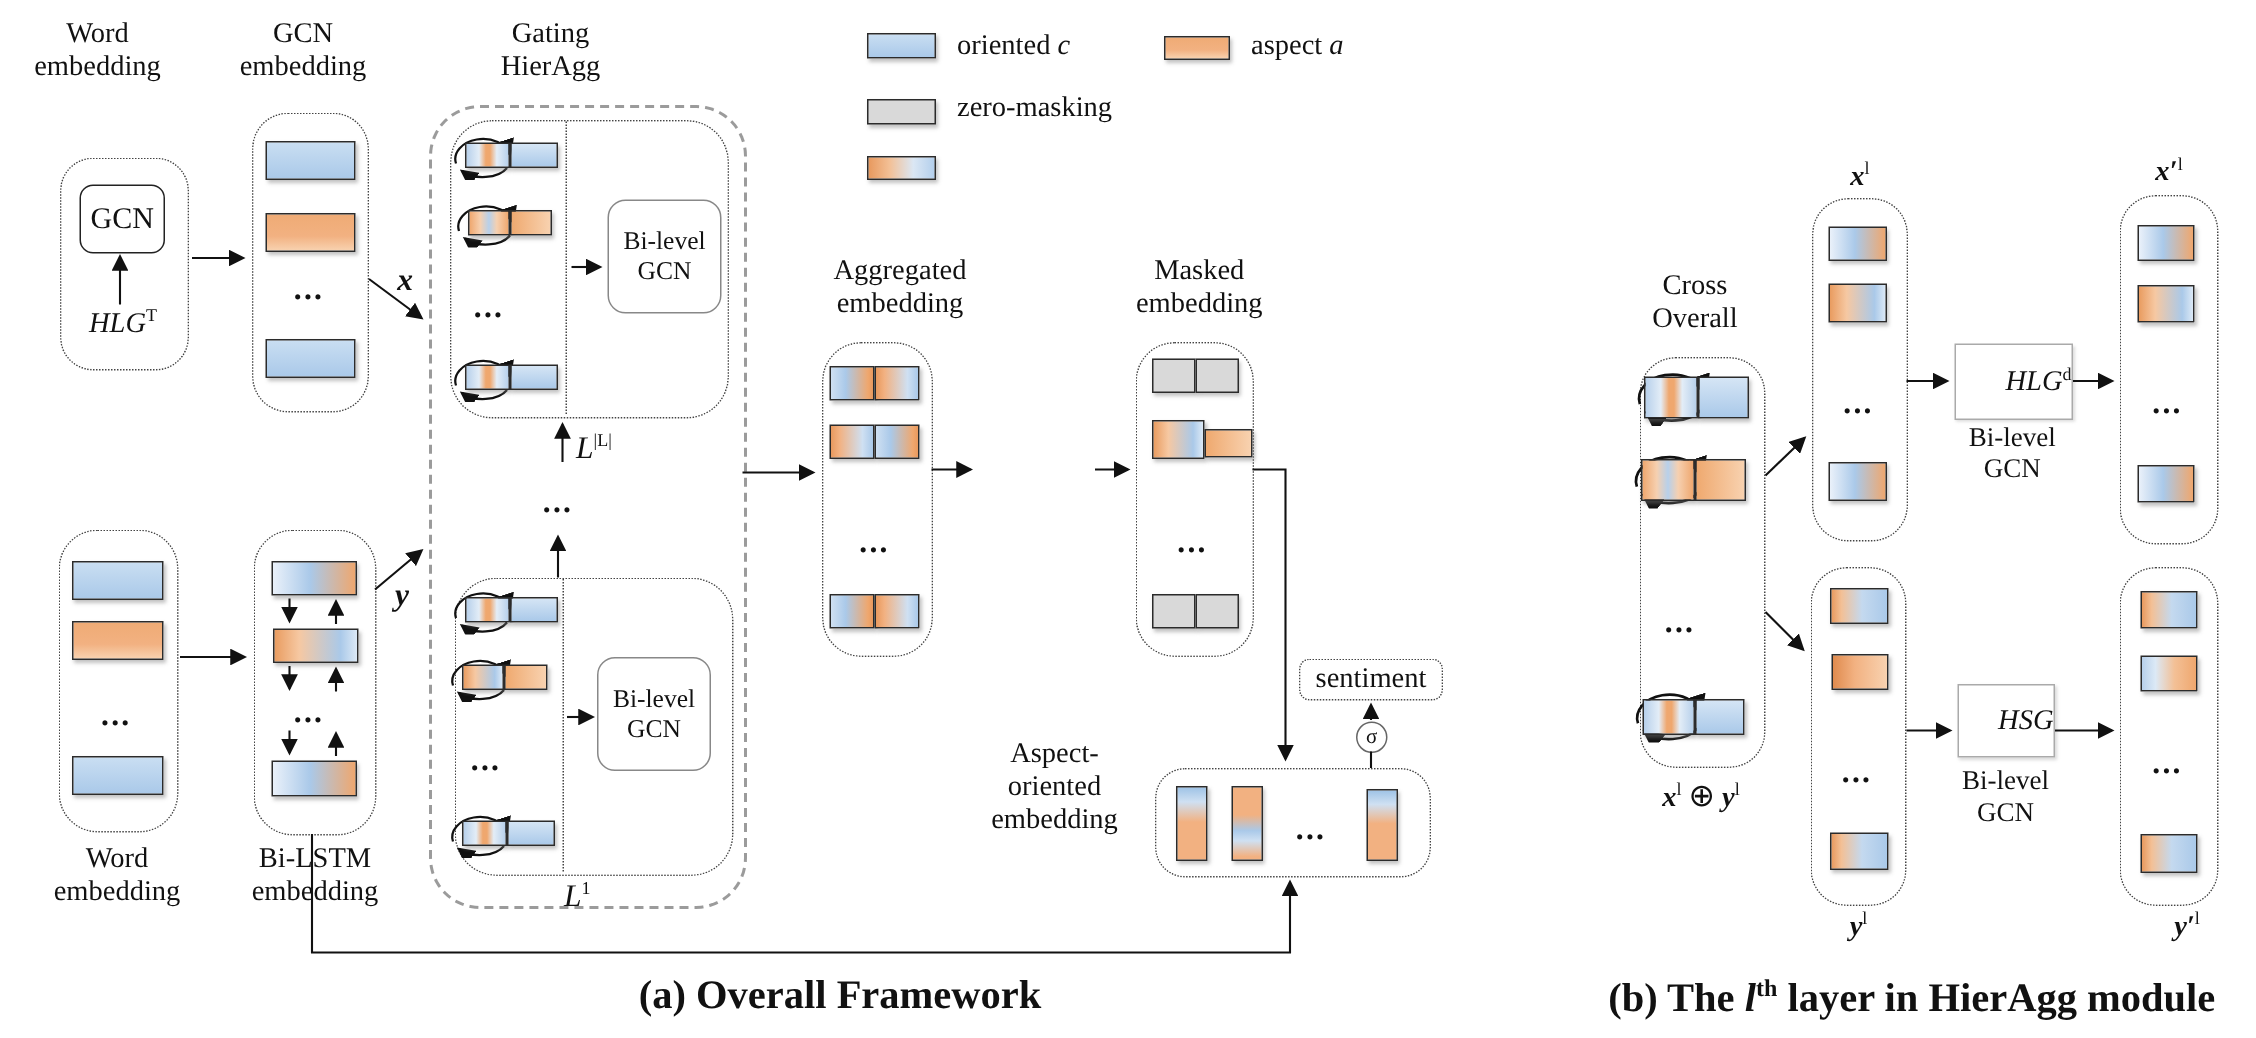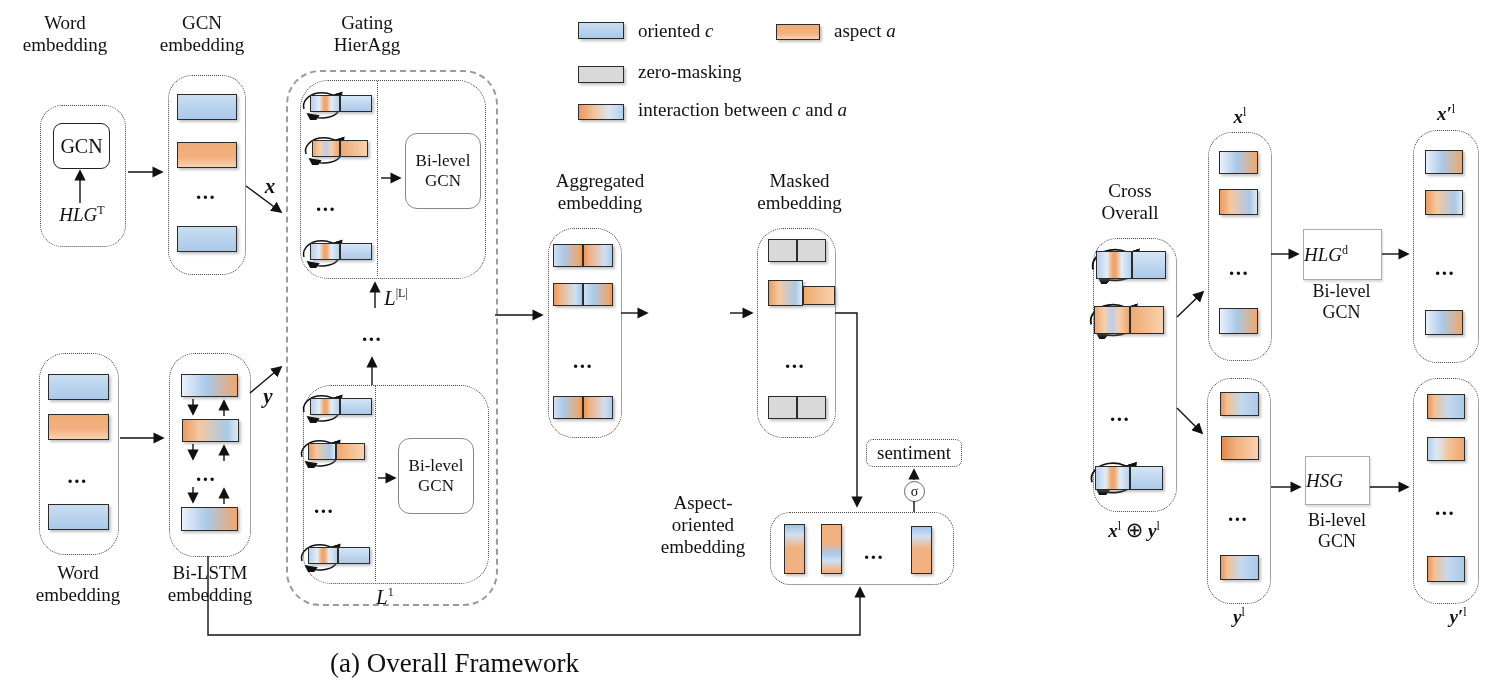--- a/index.html
+++ b/index.html
@@ -1,19 +1,19 @@
 <!DOCTYPE html>
 <html style="--blue: #aac9e9; --orange: #f2b181; --gray: #d9d9d9;"><head>
 <meta charset="utf-8">
 <style>
   html,body{margin:0;padding:0;background:#fff;}
   .canvas{position:relative;width:1504px;height:692px;background:#fff;overflow:hidden;
           font-family:"Liberation Serif", serif;color:#111;}
   .lbl{position:absolute;text-align:center;font-size:19px;line-height:1.16;}
-  .cap{position:absolute;text-align:left;font-size:27px;}
+  .cap{position:absolute;text-align:center;font-size:27px;font-weight:bold;}
   .dotbox{position:absolute;border:1.4px dotted #444;border-radius:26px;background:transparent;}
   .dashbox{position:absolute;border:2.5px dashed #9b9b9b;border-radius:34px;}
   .bar{position:absolute;border:1.5px solid #2b2b2b;box-shadow:1.5px 2px 2.5px rgba(120,120,120,.45);}
   .cell{border:1.5px solid #2b2b2b;box-shadow:1.5px 2px 2.5px rgba(120,120,120,.45);}
   .sb{background:linear-gradient(180deg,#c9def2,var(--blue,#aac9e9));}
   .so{background:linear-gradient(180deg,#efab75,var(--orange,#f2b181) 60%,#f8d2b0);}
   .sg{background:var(--gray,#d9d9d9);}
   .sb2{background:linear-gradient(180deg,#d5e5f5,var(--blue,#aac9e9));}
   .so2{background:linear-gradient(90deg,#efa96f,#f8d2b0);}
   .g-bo{background:linear-gradient(90deg,#eaf1fa 0%,var(--blue,#aac9e9) 45%,#efa76e 100%);}
@@ -30,21 +30,21 @@
   .v-obo{background:linear-gradient(180deg,#f2b181 0%,#f2b181 38%,var(--blue,#aac9e9) 60%,#cfe0f2 74%,#f2b181 96%);}
   .dots{position:absolute;text-align:center;font-weight:bold;font-size:21px;letter-spacing:1.5px;line-height:12px;}
   .crossrow{position:absolute;}
   .crossrow .loop{position:absolute;pointer-events:none;}
   .crossrow .cells{position:absolute;display:flex;}
   .divider{position:absolute;border-left:1.4px dotted #444;width:0;}
   .roundbox{position:absolute;border:1.2px solid #888;border-radius:12px;background:#fff;
             display:flex;flex-direction:column;align-items:center;justify-content:center;
             font-size:17px;line-height:1.2;}
   .plainbox{position:absolute;border:1px solid #aaa;background:#fff;box-shadow:1px 1.5px 2px rgba(150,150,150,.35);
-            display:flex;align-items:center;justify-content:flex-start;font-size:19px;}
+            display:flex;align-items:center;justify-content:flex-end;font-size:19px;}
   .gatebox{position:absolute;border:1.4px dotted #444;border-radius:16px;display:flex;flex-direction:column;
            align-items:center;justify-content:center;font-size:18px;gap:4px;}
   .sentbox{position:absolute;border:1.4px dotted #444;border-radius:7px;text-align:center;font-size:19px;}
   .sigma{position:absolute;border:1.2px solid #666;border-radius:50%;text-align:center;
          font-size:14px;background:#fff;}
   .mvar{font-style:italic;font-weight:bold;}
   i{font-family:"Liberation Serif", serif;}
   sup{font-size:12px;}
   .overlay{position:absolute;left:0;top:0;pointer-events:none;}
 </style>
@@ -78,21 +78,20 @@
     <div>HierAgg</div>
   </div>
 
   <div class="bar sb" style="left:578px;top:22px;width:44px;height:15px"></div>
   <div class="lbl" style="left:638px;top:20px;width:110px;text-align:left"><span>oriented </span><i>c</i></div>
   <div class="bar so" style="left:776px;top:24px;width:42px;height:14px"></div>
   <div class="lbl" style="left:834px;top:20px;width:110px;text-align:left"><span>aspect </span><i>a</i></div>
   <div class="bar sg" style="left:578px;top:66px;width:44px;height:15px"></div>
   <div class="lbl" style="left:638px;top:61px;width:160px;text-align:left"><span>zero-masking</span></div>
   <div class="bar g-leg" style="left:578px;top:104px;width:44px;height:14px"></div>
-  <div class="lbl" style="left:638px;top:99px;width:330px;text-align:left"><span>interaction between </span><i>c</i><span> and </span><i>a</i></div>
 
   <div class="dotbox" style="left:40px;top:105px;width:84px;height:140px;border-radius:22px"></div>
   <div style="position:absolute;left:53px;top:123px;width:55px;height:44px;border:1.4px solid #222;border-radius:9px;display:flex;align-items:center;justify-content:center;font-size:20px">
       <span>GCN</span>
     </div>
   <div class="lbl" style="left:40px;top:204px;width:84px;font-size:19px"><i>HLG</i><sup>T</sup></div>
 
   <div class="dotbox" style="left:168px;top:75px;width:76px;height:198px;border-radius:24px"></div>
   <div class="bar sb" style="left:177px;top:94px;width:58px;height:24px"></div>
   <div class="bar so" style="left:177px;top:142px;width:58px;height:24px"></div>
@@ -323,20 +322,21 @@
     <div>GCN</div>
   </div>
 
   <div class="dotbox" style="left:1413px;top:378px;width:64px;height:224px;border-radius:24px"></div>
   <div class="bar g-ob3" style="left:1427px;top:394px;width:36px;height:23px"></div>
   <div class="bar g-bo3" style="left:1427px;top:437px;width:36px;height:22px"></div>
   <div class="dots" style="left:1420px;top:502px;width:50px">...</div>
   <div class="bar g-ob3" style="left:1427px;top:556px;width:36px;height:24px"></div>
   <div class="lbl" style="left:1430px;top:606px;width:56px;font-size:19px"><span class="mvar">y′</span><sup>l</sup></div>
 
+  <div class="cap" style="left:1045px;top:650px;width:459px"><span>(b) The </span><i>l</i><sup style="font-size:16px">th</sup><span> layer in HierAgg module</span></div>
 
   <svg class="overlay" width="1504" height="692">
     <g stroke="#111" stroke-width="1.4" fill="none">
 
       <line x1="80" y1="203" x2="80" y2="171" marker-end="url(#ah)"></line>
       <line x1="128" y1="172" x2="162" y2="172" marker-end="url(#ah)"></line>
       <line x1="246" y1="186" x2="281" y2="212" marker-end="url(#ah)"></line>
       <line x1="120" y1="438" x2="163" y2="438" marker-end="url(#ah)"></line>
       <line x1="250" y1="393" x2="281" y2="367" marker-end="url(#ah)"></line>
       <line x1="381" y1="178" x2="400" y2="178" marker-end="url(#ah)"></line>

